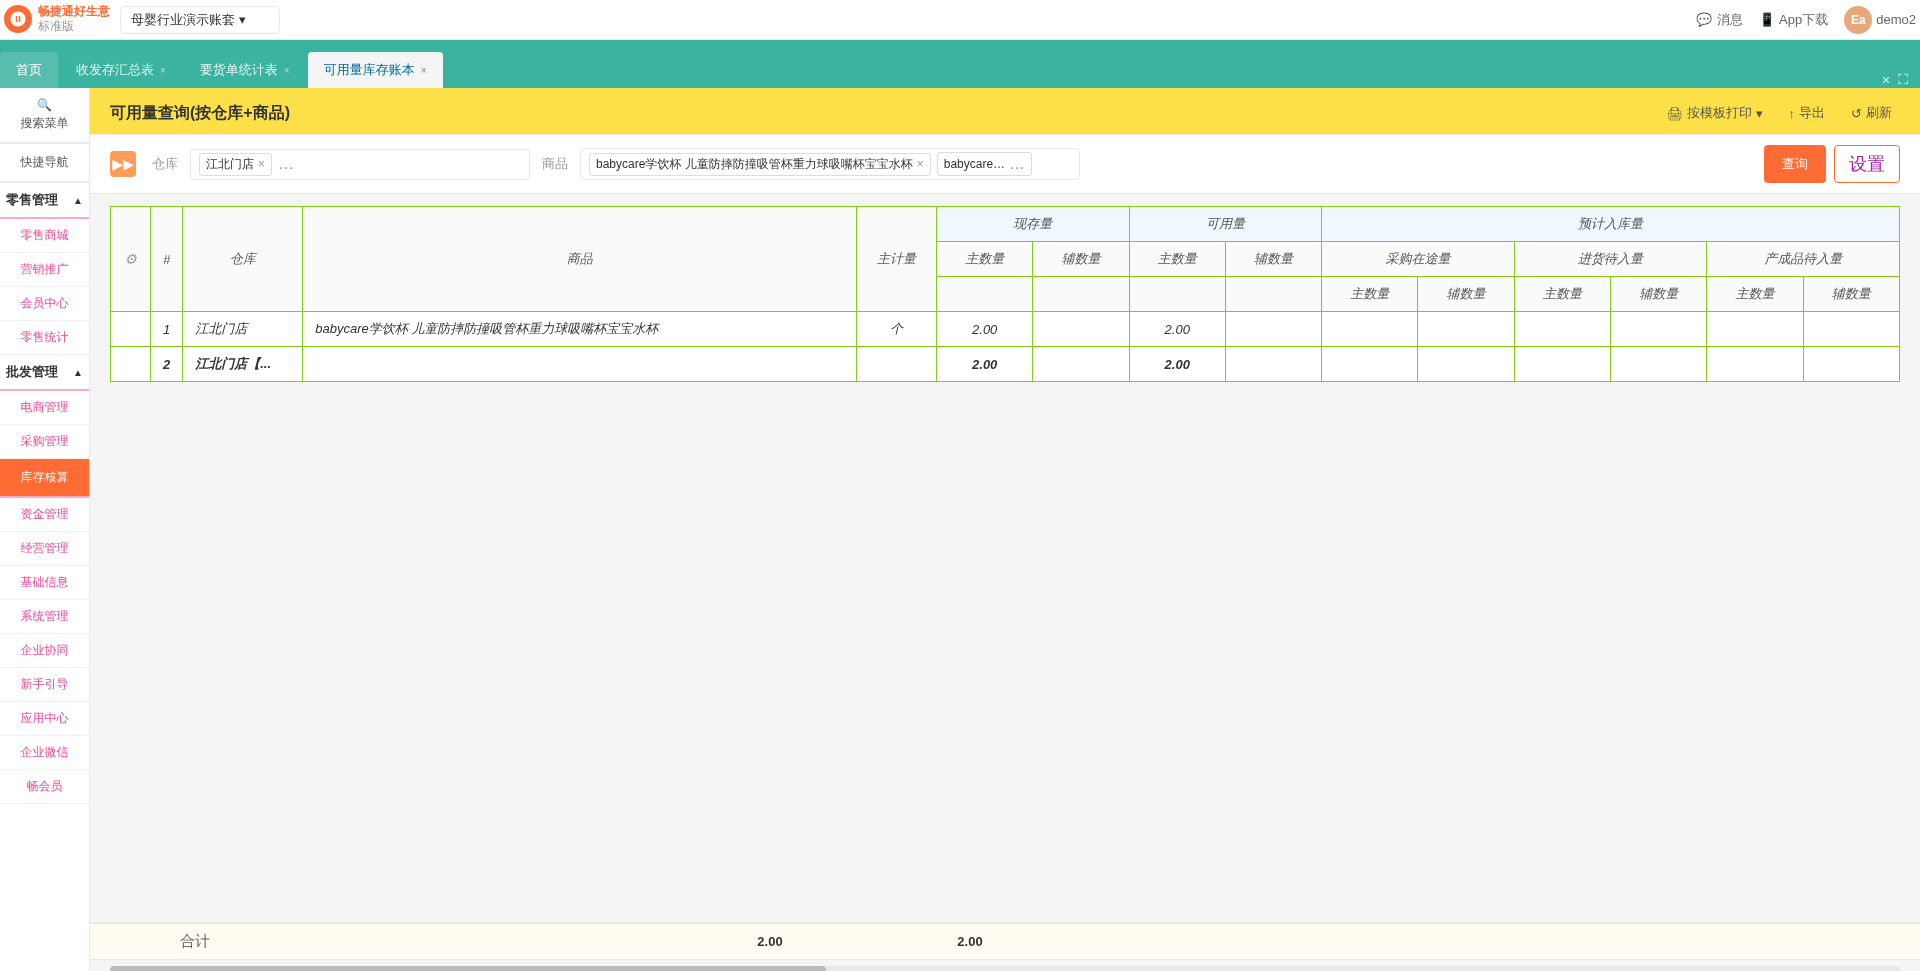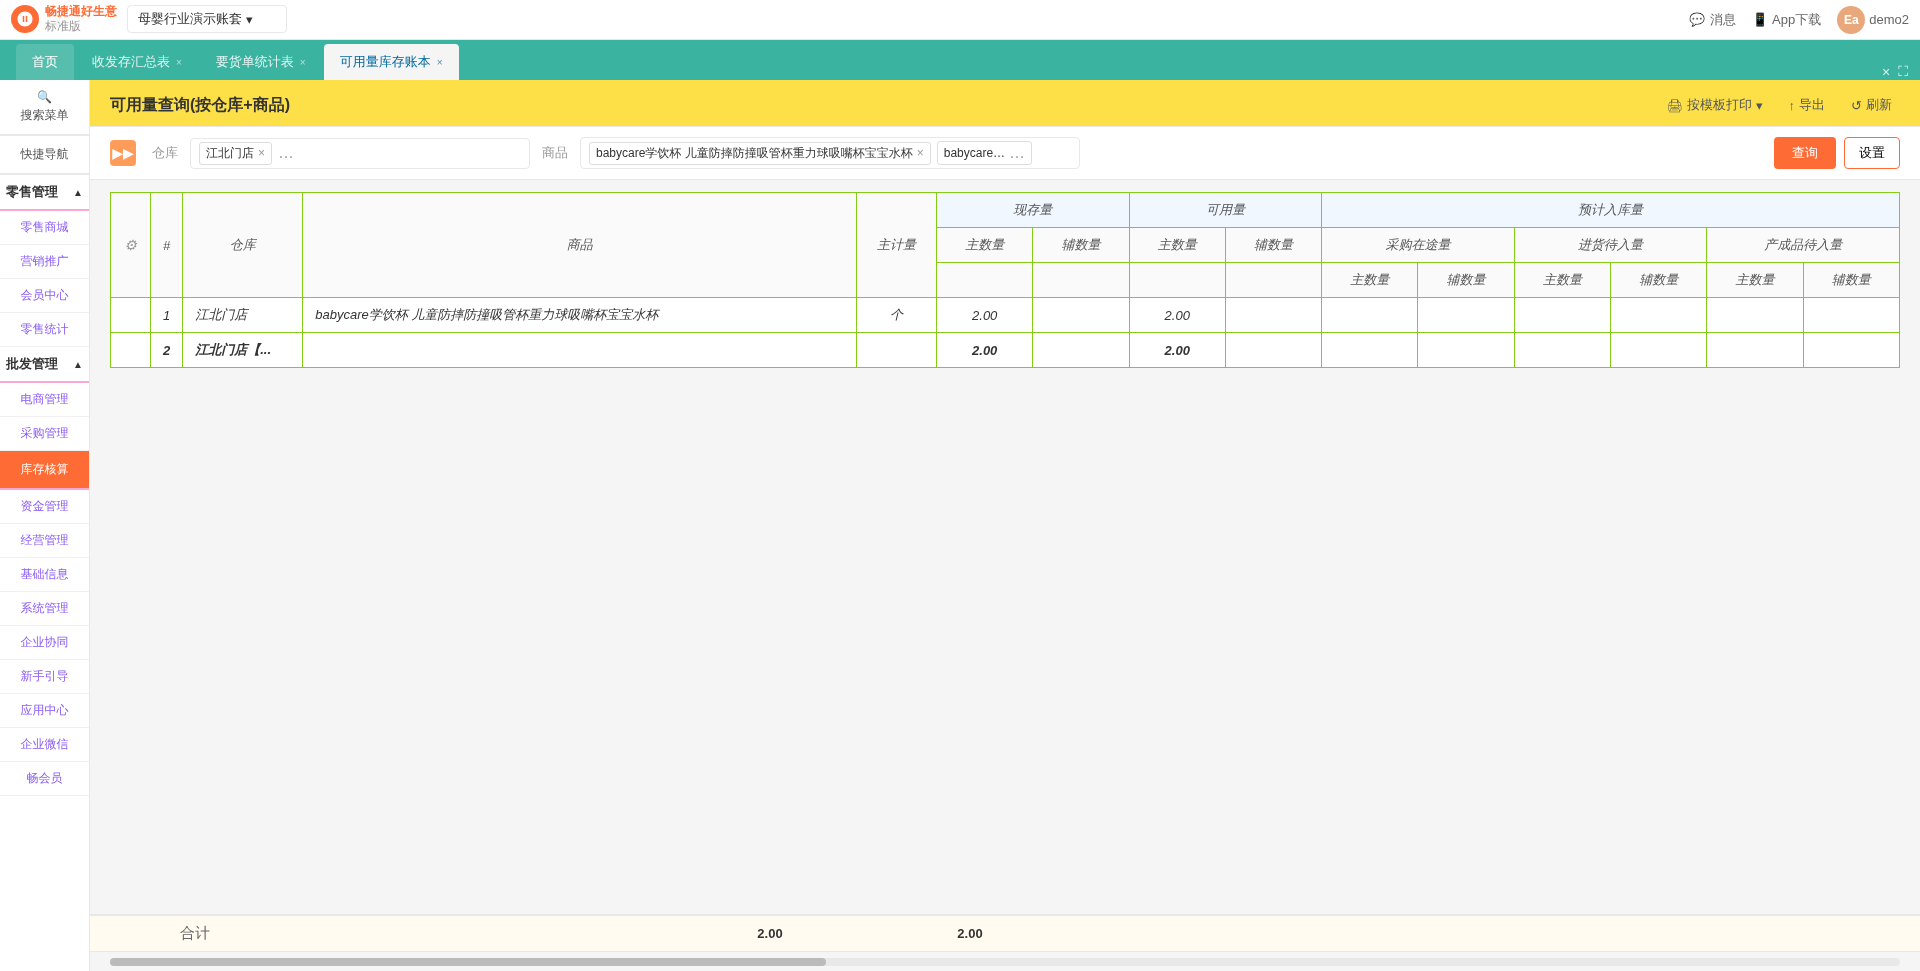--- a/index.html
+++ b/index.html
@@ -4,23 +4,22 @@
   <style>
     * { margin: 0; padding: 0; box-sizing: border-box; }
     body { font-family: 'Microsoft YaHei', '微软雅黑', sans-serif; font-size: 13px; background: #f5f5f5; color: #333; width: 1920px; height: 971px; overflow: hidden; }
 
     
     .top-bar {
       height: 40px;
       background: #fff;
       border-bottom: 1px solid #e8e8e8;
       display: flex;
-      align-items: center;
       justify-content: space-between;
-      padding: 0 11px;
+      padding: 0 4px;
       position: relative;
     }
     .top-bar-left { display: flex; align-items: center; gap: 10px; }
     .logo-area { display: flex; align-items: center; gap: 6px; }
     .logo-icon { width: 28px; height: 28px; background: #ff6b35; border-radius: 50%; display: flex; align-items: center; justify-content: center; }
     .logo-icon svg { width: 18px; height: 18px; fill: white; }
     .logo-text { font-size: 12px; color: #ff6b35; font-weight: bold; line-height: 1.2; }
     .logo-sub { font-size: 12px; color: #999; }
     .company-selector {
       border: 1px solid #e8e8e8;
@@ -34,25 +33,25 @@
       gap: 4px;
       cursor: pointer;
       min-width: 160px;
     }
     .top-bar-right { display: flex; align-items: center; gap: 16px; }
     .top-bar-btn { display: flex; align-items: center; gap: 4px; cursor: pointer; color: #666; font-size: 13px; }
     .avatar { width: 28px; height: 28px; border-radius: 50%; background: #e8a87c; display: flex; align-items: center; justify-content: center; color: #fff; font-size: 12px; font-weight: bold; }
 
     
     .nav-tabs {
-      height: 40px;
+      height: 48px;
       background: #3ab3a0;
       display: flex;
       align-items: flex-end;
-      padding-left: 16px;
+      padding-left: 0;
     }
     .nav-tab {
       padding: 0 16px;
       height: 36px;
       display: flex;
       align-items: center;
       gap: 6px;
       cursor: pointer;
       font-size: 13px;
       color: rgba(255,255,255,0.85);
@@ -190,26 +189,26 @@
       background: #ff6b35;
       color: #fff;
       border: none;
       border-radius: 4px;
       padding: 6px 18px;
       cursor: pointer;
       font-size: 13px;
     }
     .btn-settings {
       background: #fff;
-      color: #000000;
+      color: #a21caf;
       border: 1px solid #ff6b35;
       border-radius: 4px;
       padding: 6px 14px;
       cursor: pointer;
-      font-size: 13px;
+      font-size: 18px;
       font-family: Liberation Serif, serif;
     }
 
     
     .table-area {
       flex: 1;
       overflow-y: auto;
       padding: 12px 20px;
     }
     .data-table {
@@ -264,21 +263,21 @@
 
     .gear-icon { color: #999; font-size: 14px; }
     .th-group { background: #f0f7ff !important; }
 
     
     .sidebar-sub-item {
       padding: 8px 6px;
       text-align: center;
       cursor: pointer;
       font-size: 12px;
-      color: #8b5cf6;
+      color: #ec4899;
       border-bottom: 1px solid #f0f0f0;
     }
   </style>
 </head>
 <body>
 
 <div class="top-bar">
   <div class="top-bar-left">
     <div class="logo-area">
       <div class="logo-icon">

